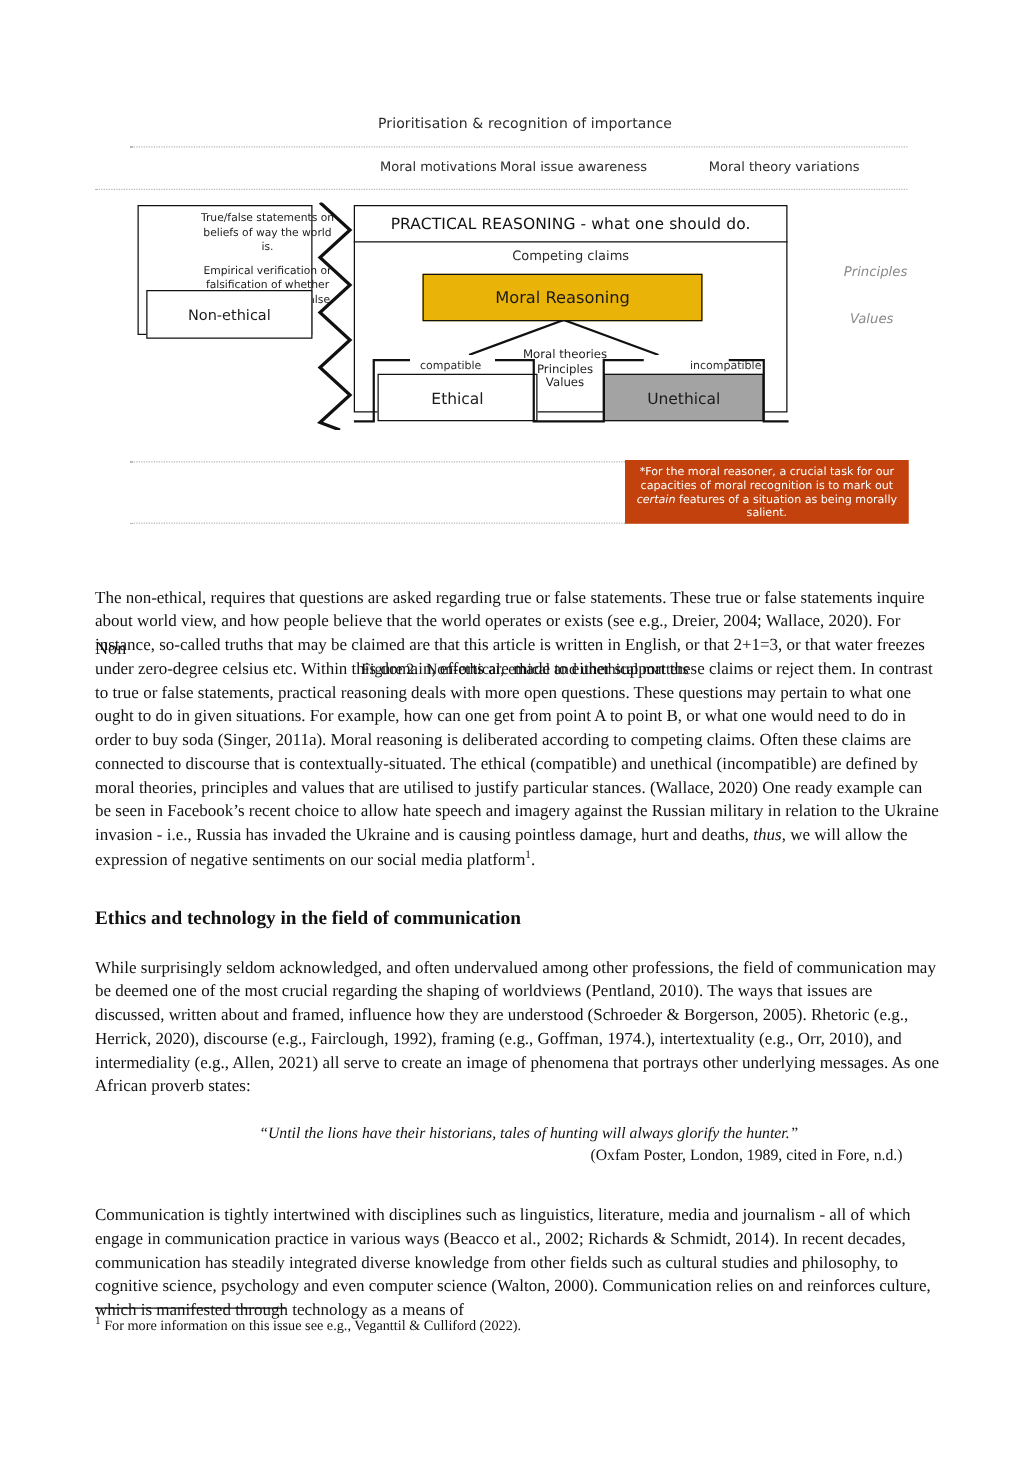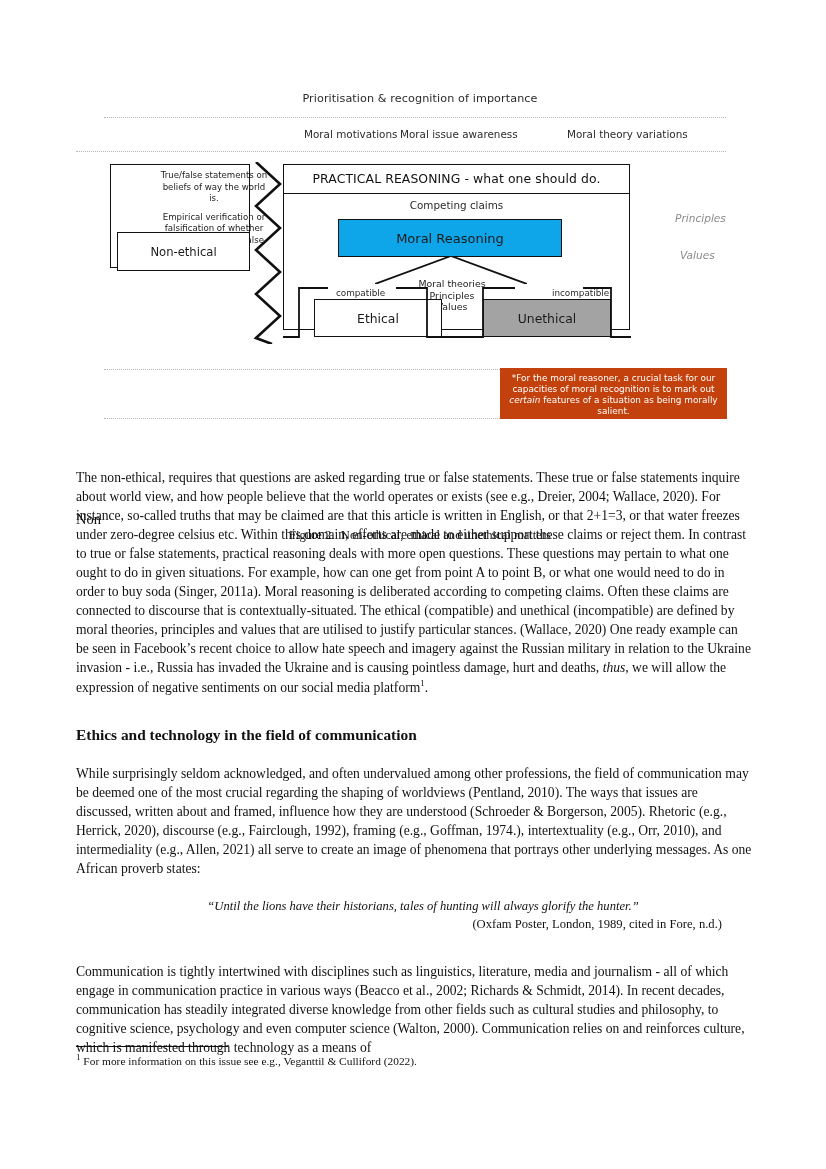--- a/index.html
+++ b/index.html
@@ -70,34 +70,34 @@
     display:flex;align-items:center;justify-content:center;
     font-family:"DejaVu Sans", sans-serif;font-size:12.4px;color:#111;
     letter-spacing:.1px;
   }
   .competing{
     position:absolute;left:283px;top:107px;width:347px;text-align:center;
     font-family:"DejaVu Sans", sans-serif;font-size:10.4px;color:#2b2b2b;
   }
   .moral-reasoning-box{
     position:absolute;left:338px;top:127px;width:224px;height:38px;
-    border:1.6px solid #111;background:#0ea5e9;box-sizing:border-box;
+    border:1.6px solid #111;background:#eab308;box-sizing:border-box;
     display:flex;align-items:center;justify-content:center;
     font-family:"DejaVu Sans", sans-serif;font-size:13px;color:#1b1b1b;
   }
   .vshape{position:absolute;left:375px;top:164px;width:152px;height:28px;}
 
   .mt-stack{
     position:absolute;left:404px;top:186px;width:96px;text-align:center;
     font-family:"DejaVu Sans", sans-serif;font-size:9.4px;line-height:11.5px;
     color:#1b1b1b;
   }
 
   .ethical-box{
-    position:absolute;left:314px;top:207px;width:128px;height:38px;
+    position:absolute;left:302px;top:207px;width:128px;height:38px;
     border:1.6px solid #111;background:#fff;box-sizing:border-box;
     display:flex;align-items:center;justify-content:center;
     font-family:"DejaVu Sans", sans-serif;font-size:12.4px;color:#1b1b1b;
   }
   .unethical-box{
     position:absolute;left:483px;top:207px;width:128px;height:38px;
     border:1.6px solid #111;background:#a3a3a3;box-sizing:border-box;
     display:flex;align-items:center;justify-content:center;
     font-family:"DejaVu Sans", sans-serif;font-size:12.4px;color:#1b1b1b;
   }

